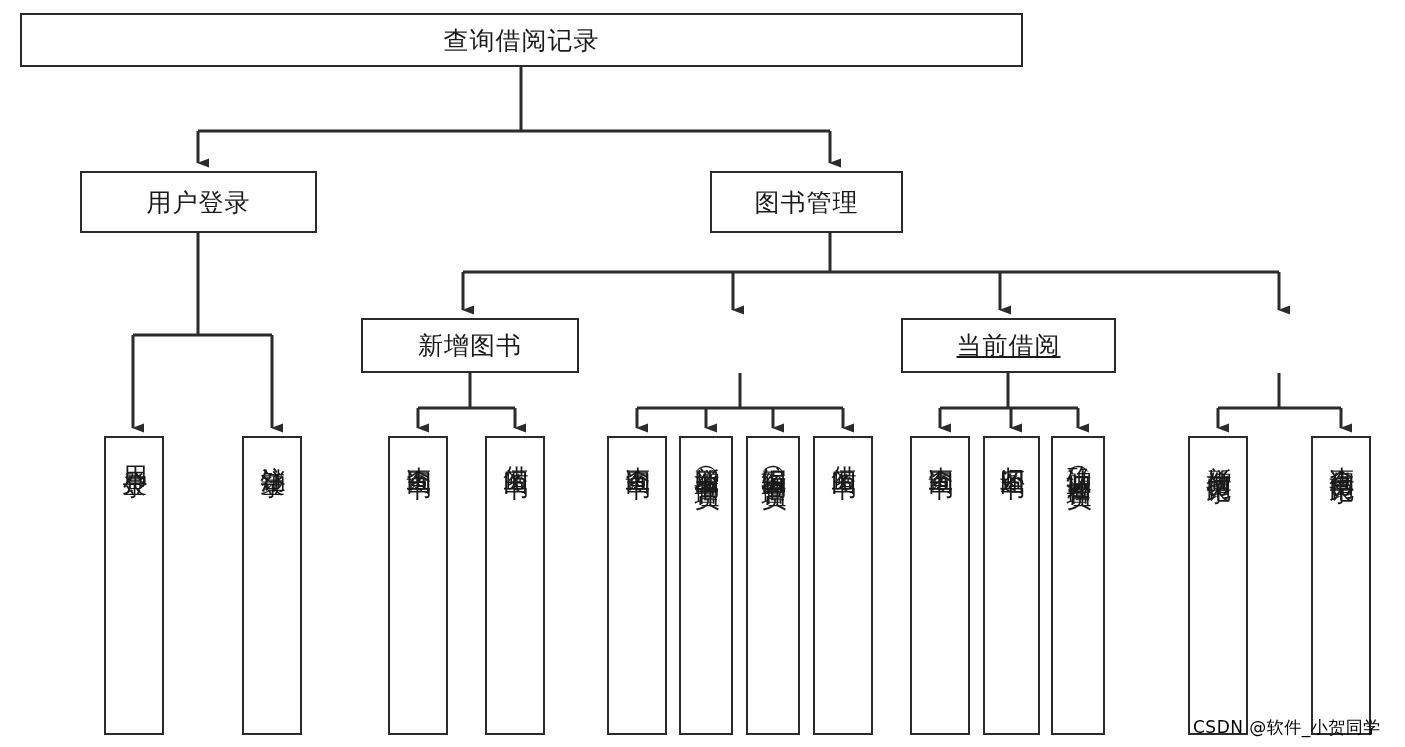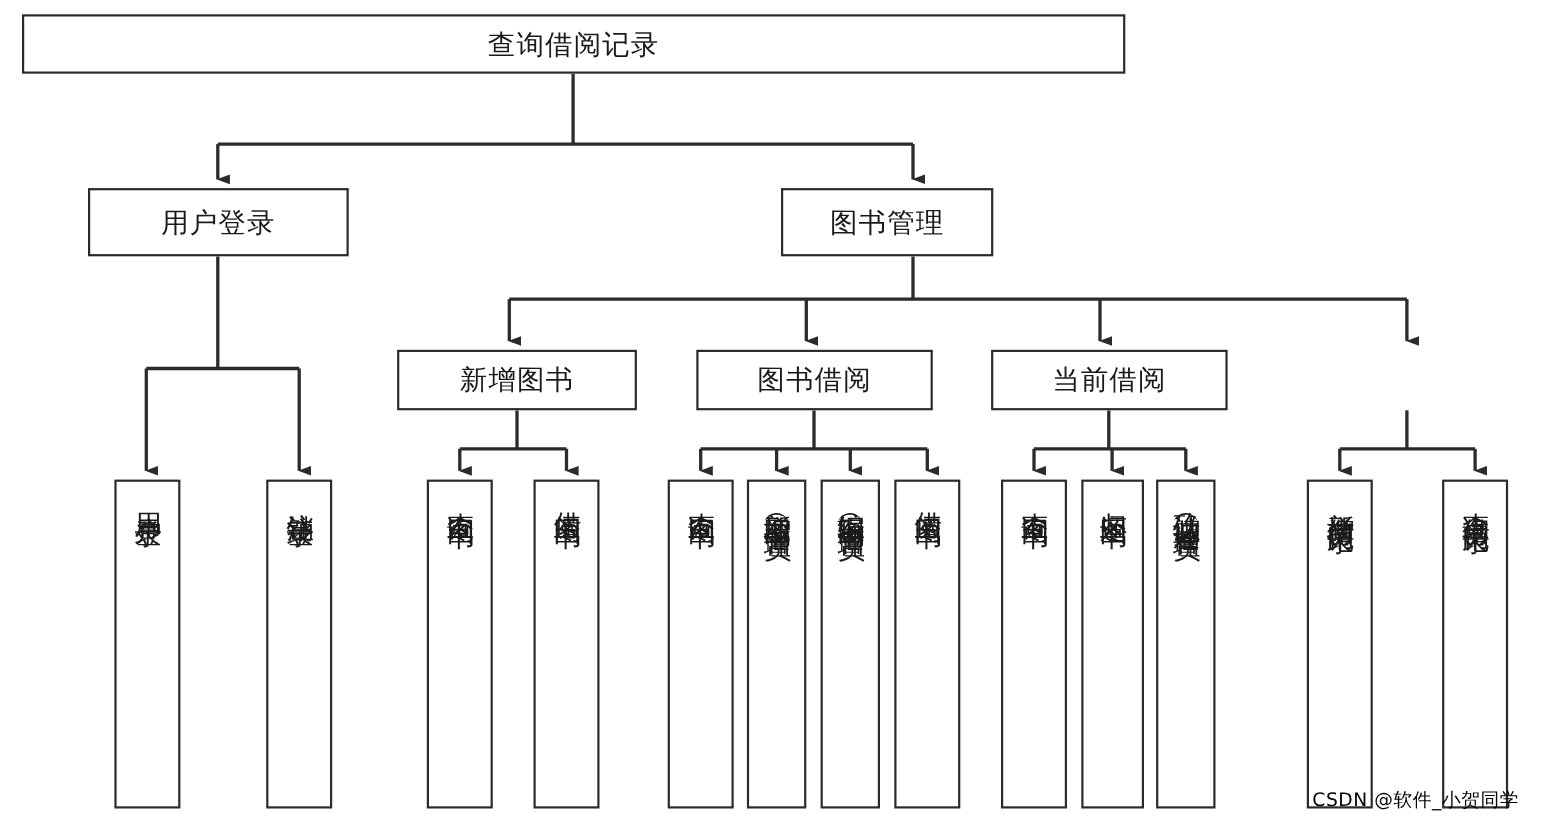--- a/index.html
+++ b/index.html
@@ -128,24 +128,21 @@
   <div class="node horiz" id="node-l2-0" style="left: 80px; top: 171px; width: 237px; height: 62px;">
     <span>用户登录</span>
   </div>
   <div class="node horiz" id="node-l2-1" style="left: 710px; top: 171px; width: 193px; height: 62px;">
     <span>图书管理</span>
   </div>
 
   <div class="node horiz" id="node-l3-0" style="left: 361px; top: 318px; width: 218px; height: 55px;">
     <span>新增图书</span>
   </div>
-  <div class="node horiz" id="node-l3-1" style="left: 633px; top: 318px; width: 215px; height: 55px;">
-    <span>图书借阅</span>
-  </div>
-  <div class="node horiz" id="node-l3-2" style="left: 901px; top: 318px; width: 215px; height: 55px;">
+  <div class="node horiz" id="node-l3-2" style="left: 901px; top: 318px; width: 215px; height: 55px; text-decoration: underline;">
     <span>当前借阅</span>
   </div>
 
   <div class="node vert" id="node-leaf-0" style="left: 104px; top: 436px; width: 60px; height: 299px;">
     <span class="vtext">用户登录</span>
   </div>
   <div class="node vert" id="node-leaf-1" style="left: 242px; top: 436px; width: 60px; height: 299px;">
     <span class="vtext">注销登录</span>
   </div>
   <div class="node vert" id="node-leaf-2" style="left: 388px; top: 436px; width: 60px; height: 299px;">

